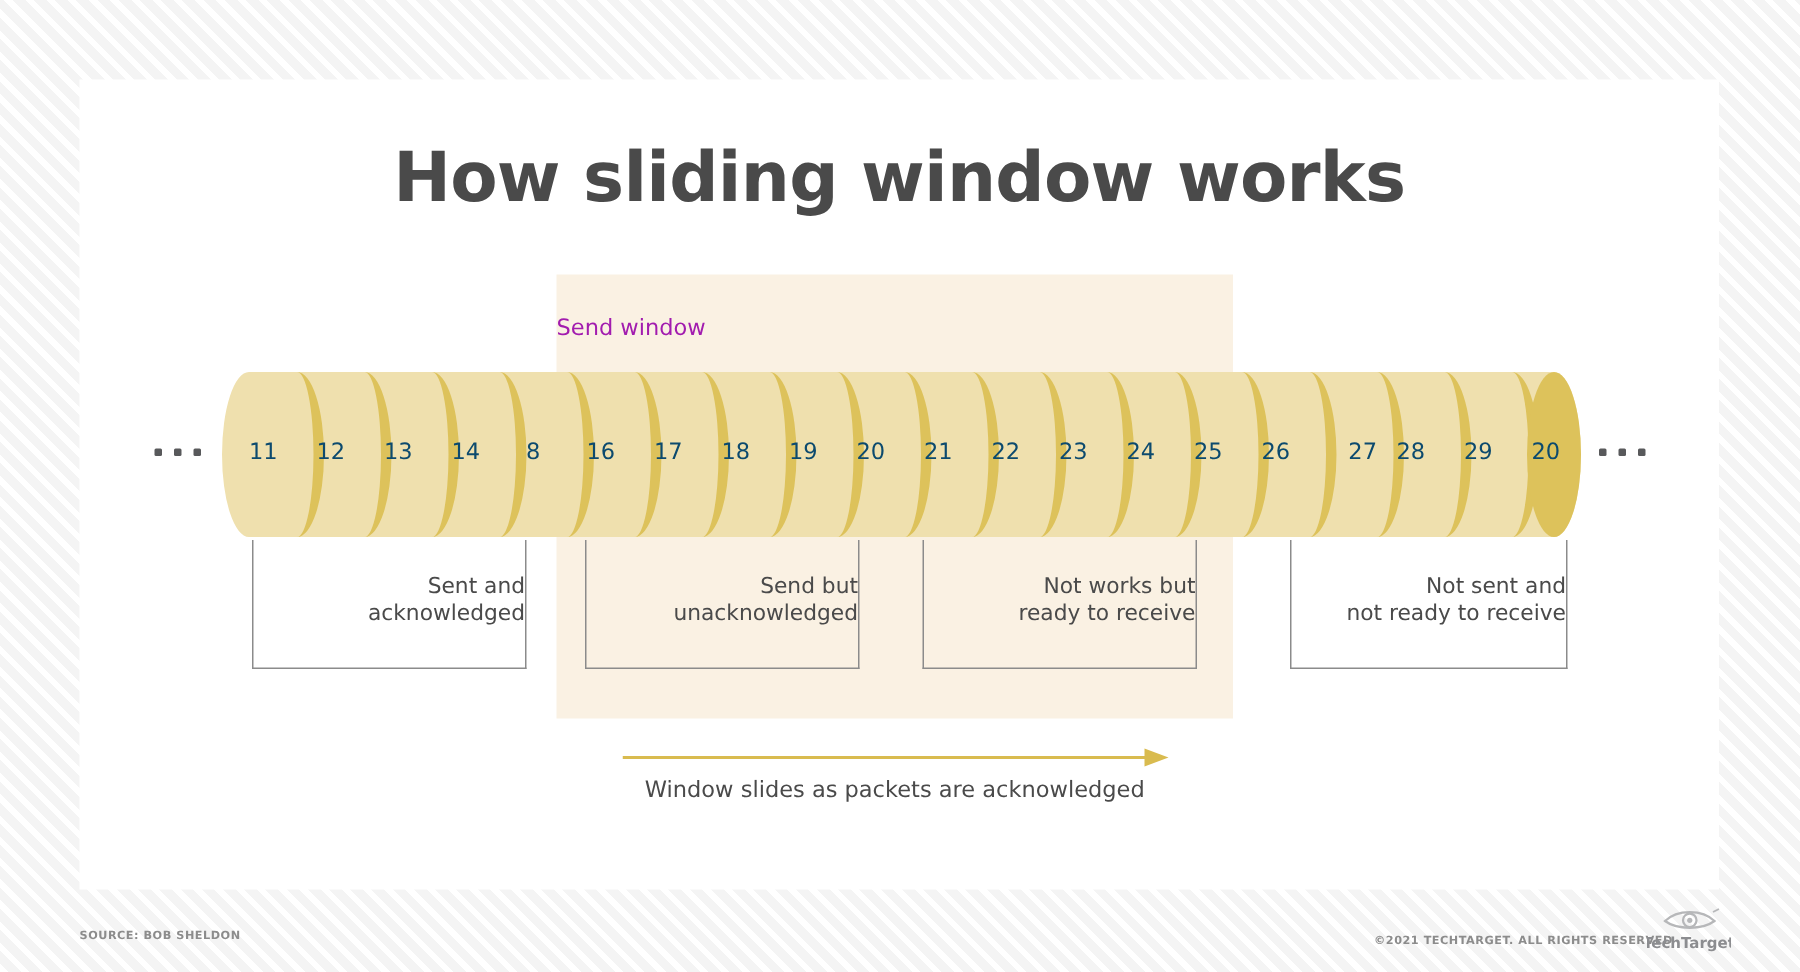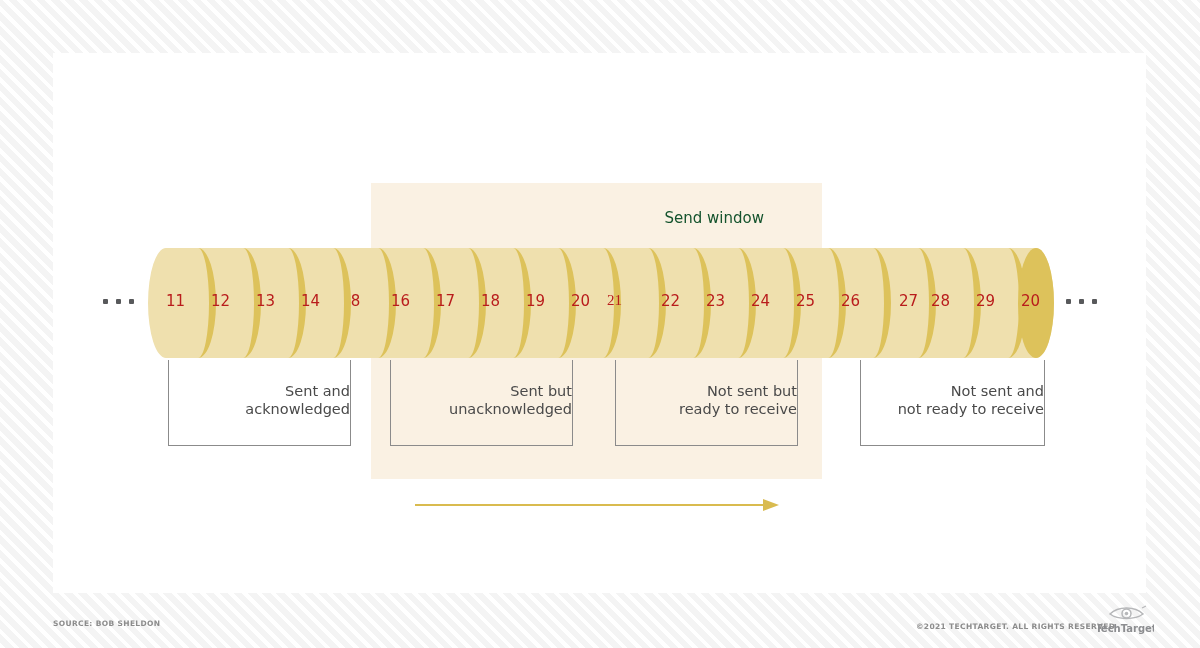--- a/index.html
+++ b/index.html
@@ -54,23 +54,23 @@
     top: 130px;    
     width: 451px;  
     height: 296px; 
     background: #faf1e3;
   }
   .send-window-label {
     position: absolute;
     left: 0;
     top: 26px;
     width: 393px;
-    text-align: right;
+    text-align: left;
     font-size: 15px;
-    color: #14532d;
+    color: #a21caf;
   }
 
   
   .strip {
     position: absolute;
     left: 95px;   
     top: 195px;   
     width: 908px; 
     height: 110px;
   }
@@ -78,21 +78,21 @@
     position: absolute;
     left: 0;
     top: 0;
   }
   .seg-num {
     position: absolute;
     top: 44px;
     width: 45px;
     text-align: center;
     font-size: 15px;
-    color: #b91c1c;
+    color: #0c4a6e;
     font-family: "DejaVu Sans", "Liberation Sans", sans-serif;
   }
 
   
   .dots {
     position: absolute;
     top: 246px;
     display: flex;
     gap: 8px;
     align-items: center;
@@ -168,20 +168,21 @@
     top: 603px;
     width: 56px;
     height: 34px;
   }
 </style>
 </head>
 <body>
 
 <div class="card">
 
+  <div class="title">How sliding window works</div>
 
   <div class="send-window-panel">
     <div class="send-window-label">Send window</div>
   </div>
 
   <div class="dots left">
     <span class="dot"></span>
     <span class="dot"></span>
     <span class="dot"></span>
   </div>
@@ -230,21 +231,21 @@
         <div class="seg-num" style="left: 5px;">11</div>
         <div class="seg-num" style="left: 50px;">12</div>
         <div class="seg-num" style="left: 95px;">13</div>
         <div class="seg-num" style="left: 140px;">14</div>
         <div class="seg-num" style="left: 185px;">8</div>
         <div class="seg-num" style="left: 230px;">16</div>
         <div class="seg-num" style="left: 275px;">17</div>
         <div class="seg-num" style="left: 320px;">18</div>
         <div class="seg-num" style="left: 365px;">19</div>
         <div class="seg-num" style="left: 410px;">20</div>
-        <div class="seg-num" style="left: 444px; font-family: Liberation Serif, serif;">21</div>
+        <div class="seg-num" style="left: 455px;">21</div>
         <div class="seg-num" style="left: 500px;">22</div>
         <div class="seg-num" style="left: 545px;">23</div>
         <div class="seg-num" style="left: 590px;">24</div>
         <div class="seg-num" style="left: 635px;">25</div>
         <div class="seg-num" style="left: 680px;">26</div>
         <div class="seg-num" style="left: 725px; text-align: right;">27</div>
         <div class="seg-num" style="left: 770px;">28</div>
         <div class="seg-num" style="left: 815px;">29</div>
         <div class="seg-num" style="left: 860px;">20</div>
       </div>
@@ -252,43 +253,44 @@
 
   <div class="legend-box" id="legend-box-0" style="left:115px; width:183px;">
     <div class="legend-text">
       <span>Sent and</span><br>
       <span>acknowledged</span>
     </div>
   </div>
 
   <div class="legend-box" id="legend-box-1" style="left:337px; width:183px;">
     <div class="legend-text">
-      <span>Sent but</span><br>
+      <span>Send but</span><br>
       <span>unacknowledged</span>
     </div>
   </div>
 
   <div class="legend-box" id="legend-box-2" style="left:562px; width:183px;">
     <div class="legend-text">
-      <span>Not sent but</span><br>
+      <span>Not works but</span><br>
       <span>ready to receive</span>
     </div>
   </div>
 
   <div class="legend-box" id="legend-box-3" style="left:787px; width:185px;margin-left:20px;">
     <div class="legend-text">
       <span>Not sent and</span><br>
       <span>not ready to receive</span>
     </div>
   </div>
 
   <svg class="slide-arrow" width="365" height="14" viewBox="0 0 365 14">
     <line x1="0" y1="7" x2="350" y2="7" stroke="#d9bb4f" stroke-width="2"></line>
     <polygon points="348,1 364,7 348,13" fill="#d9bb4f"></polygon>
   </svg>
+  <div class="slide-caption">Window slides as packets are acknowledged</div>
 
 </div>
 
 <div class="footer-source">SOURCE: BOB SHELDON</div>
 <div class="footer-copy">©2021 TECHTARGET. ALL RIGHTS RESERVED</div>
 
 <svg class="logo" viewBox="0 0 112 68">
   <g>
     <path d="M24 22 C40 6, 74 6, 90 22 C74 34, 40 34, 24 22 Z" fill="none" stroke="#b6b7b9" stroke-width="3"></path>
     <circle cx="57" cy="21" r="9" fill="none" stroke="#b6b7b9" stroke-width="3"></circle>

